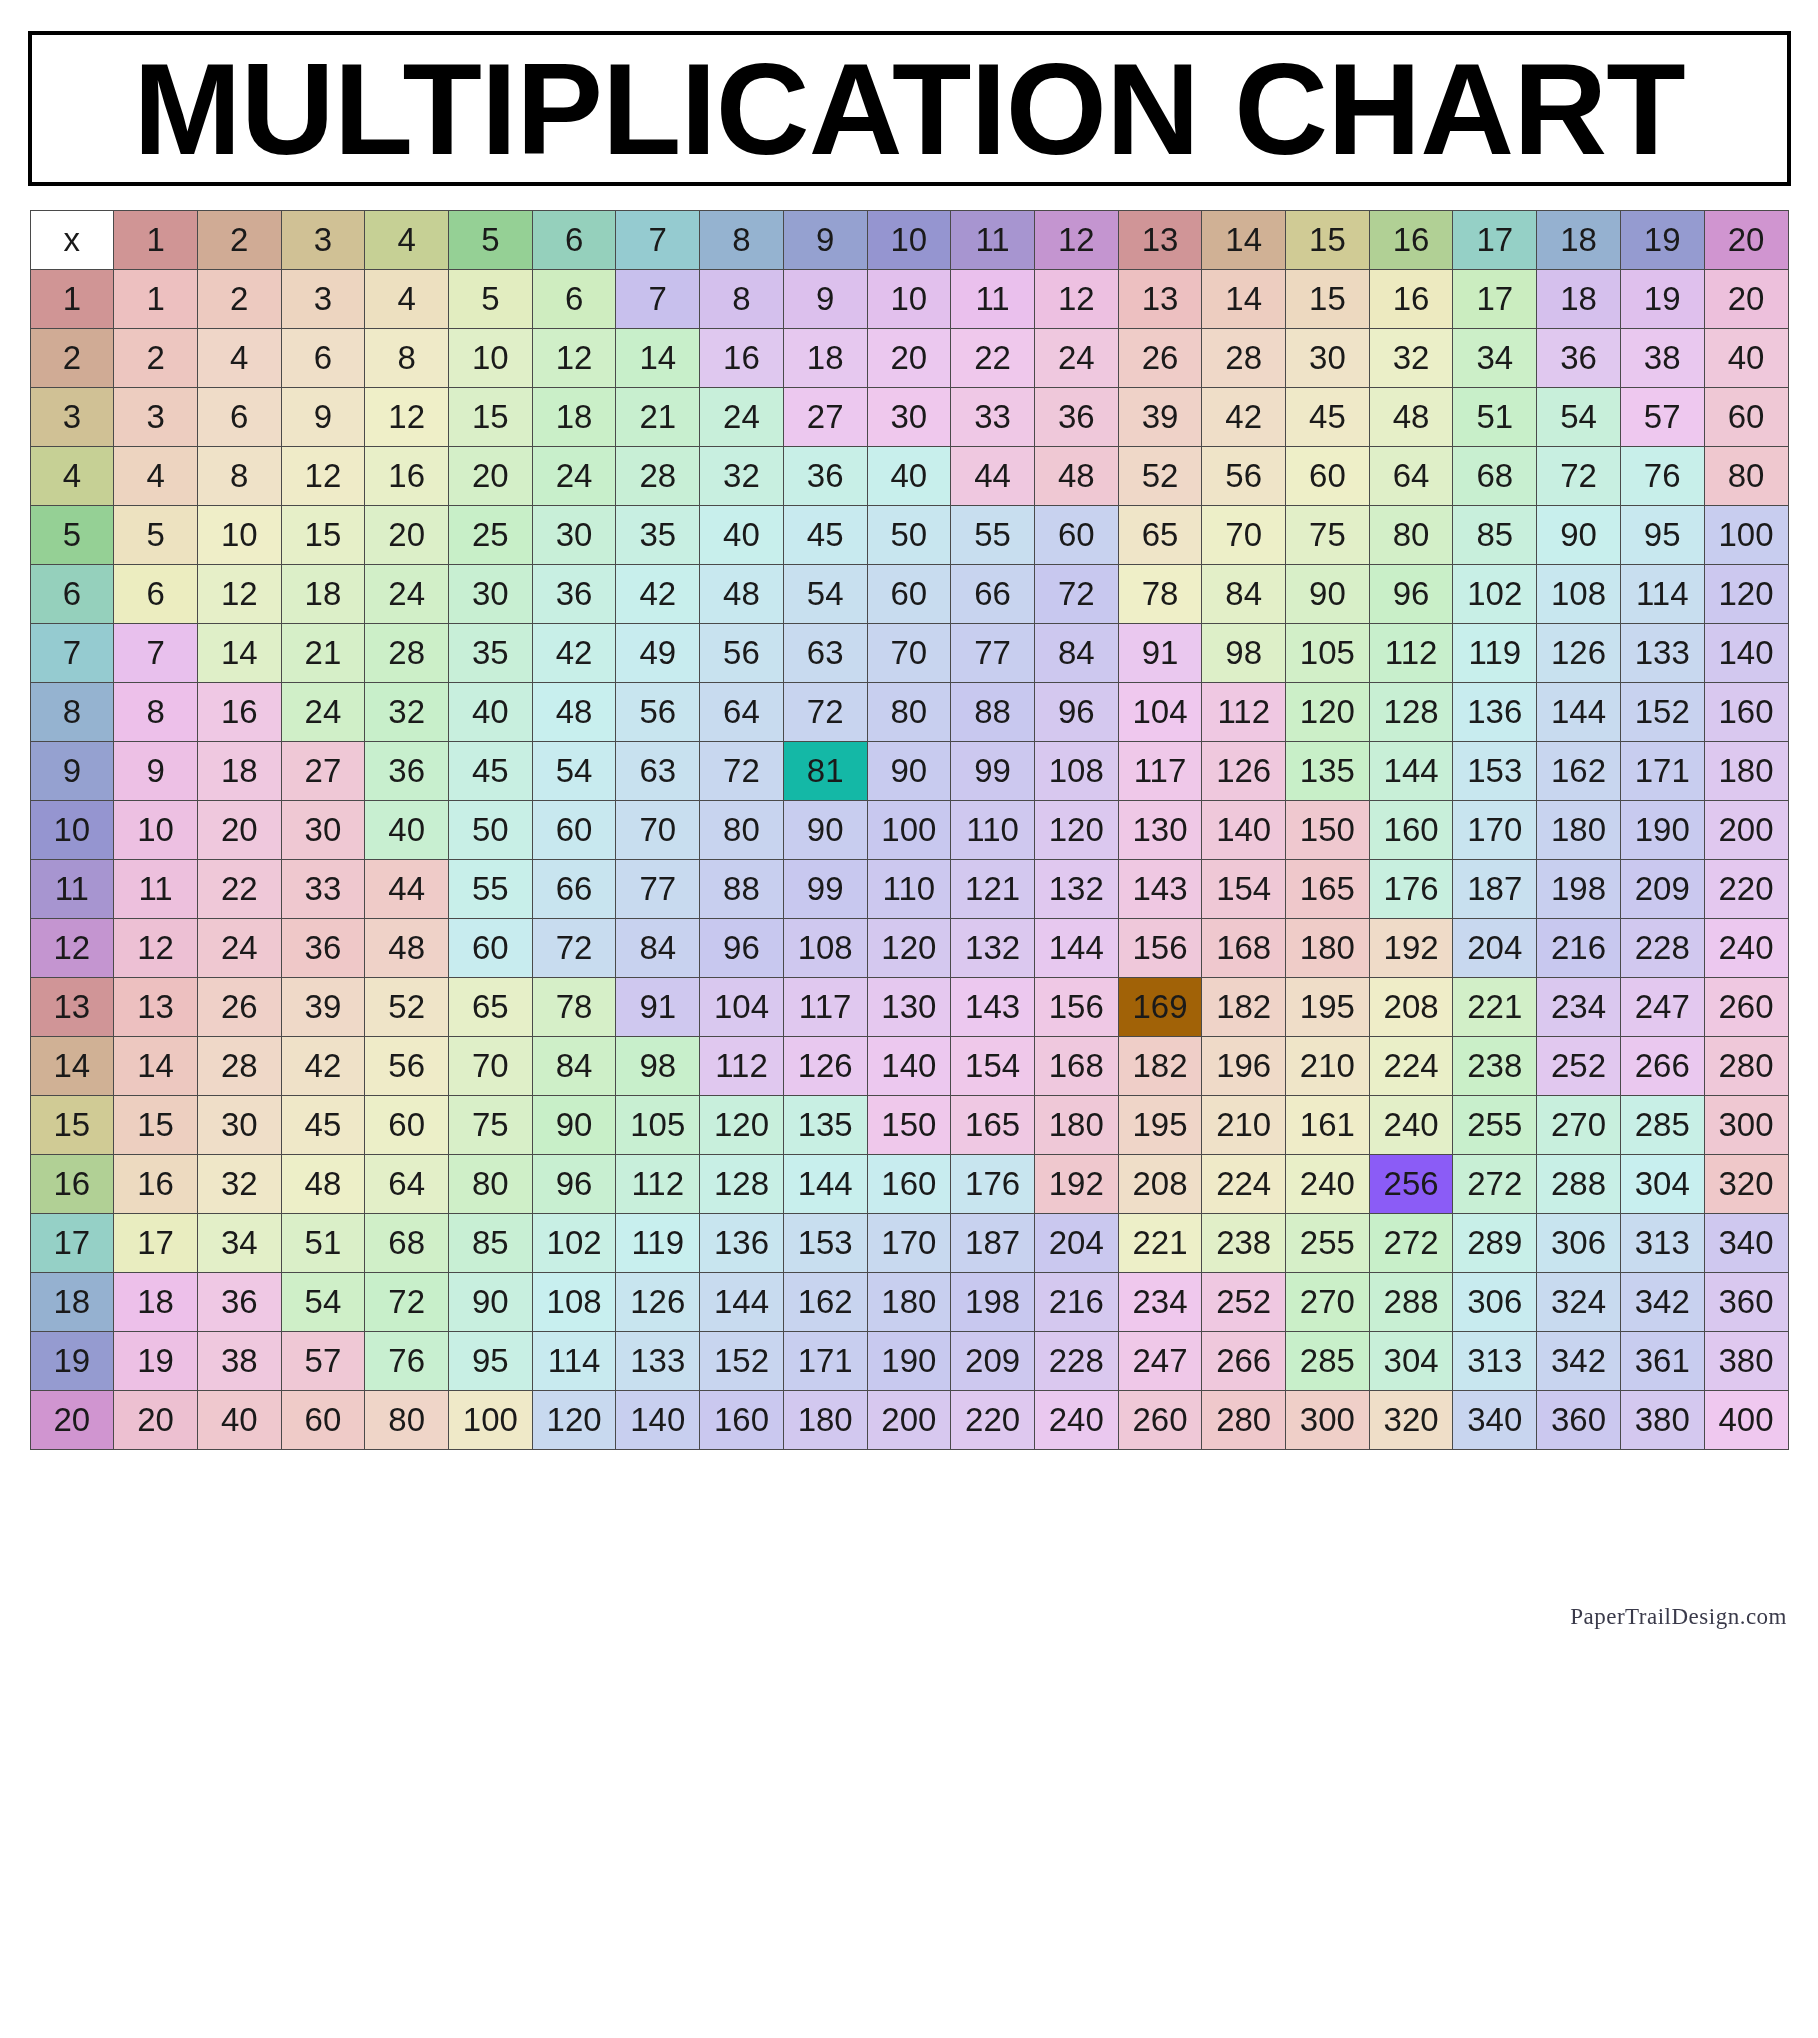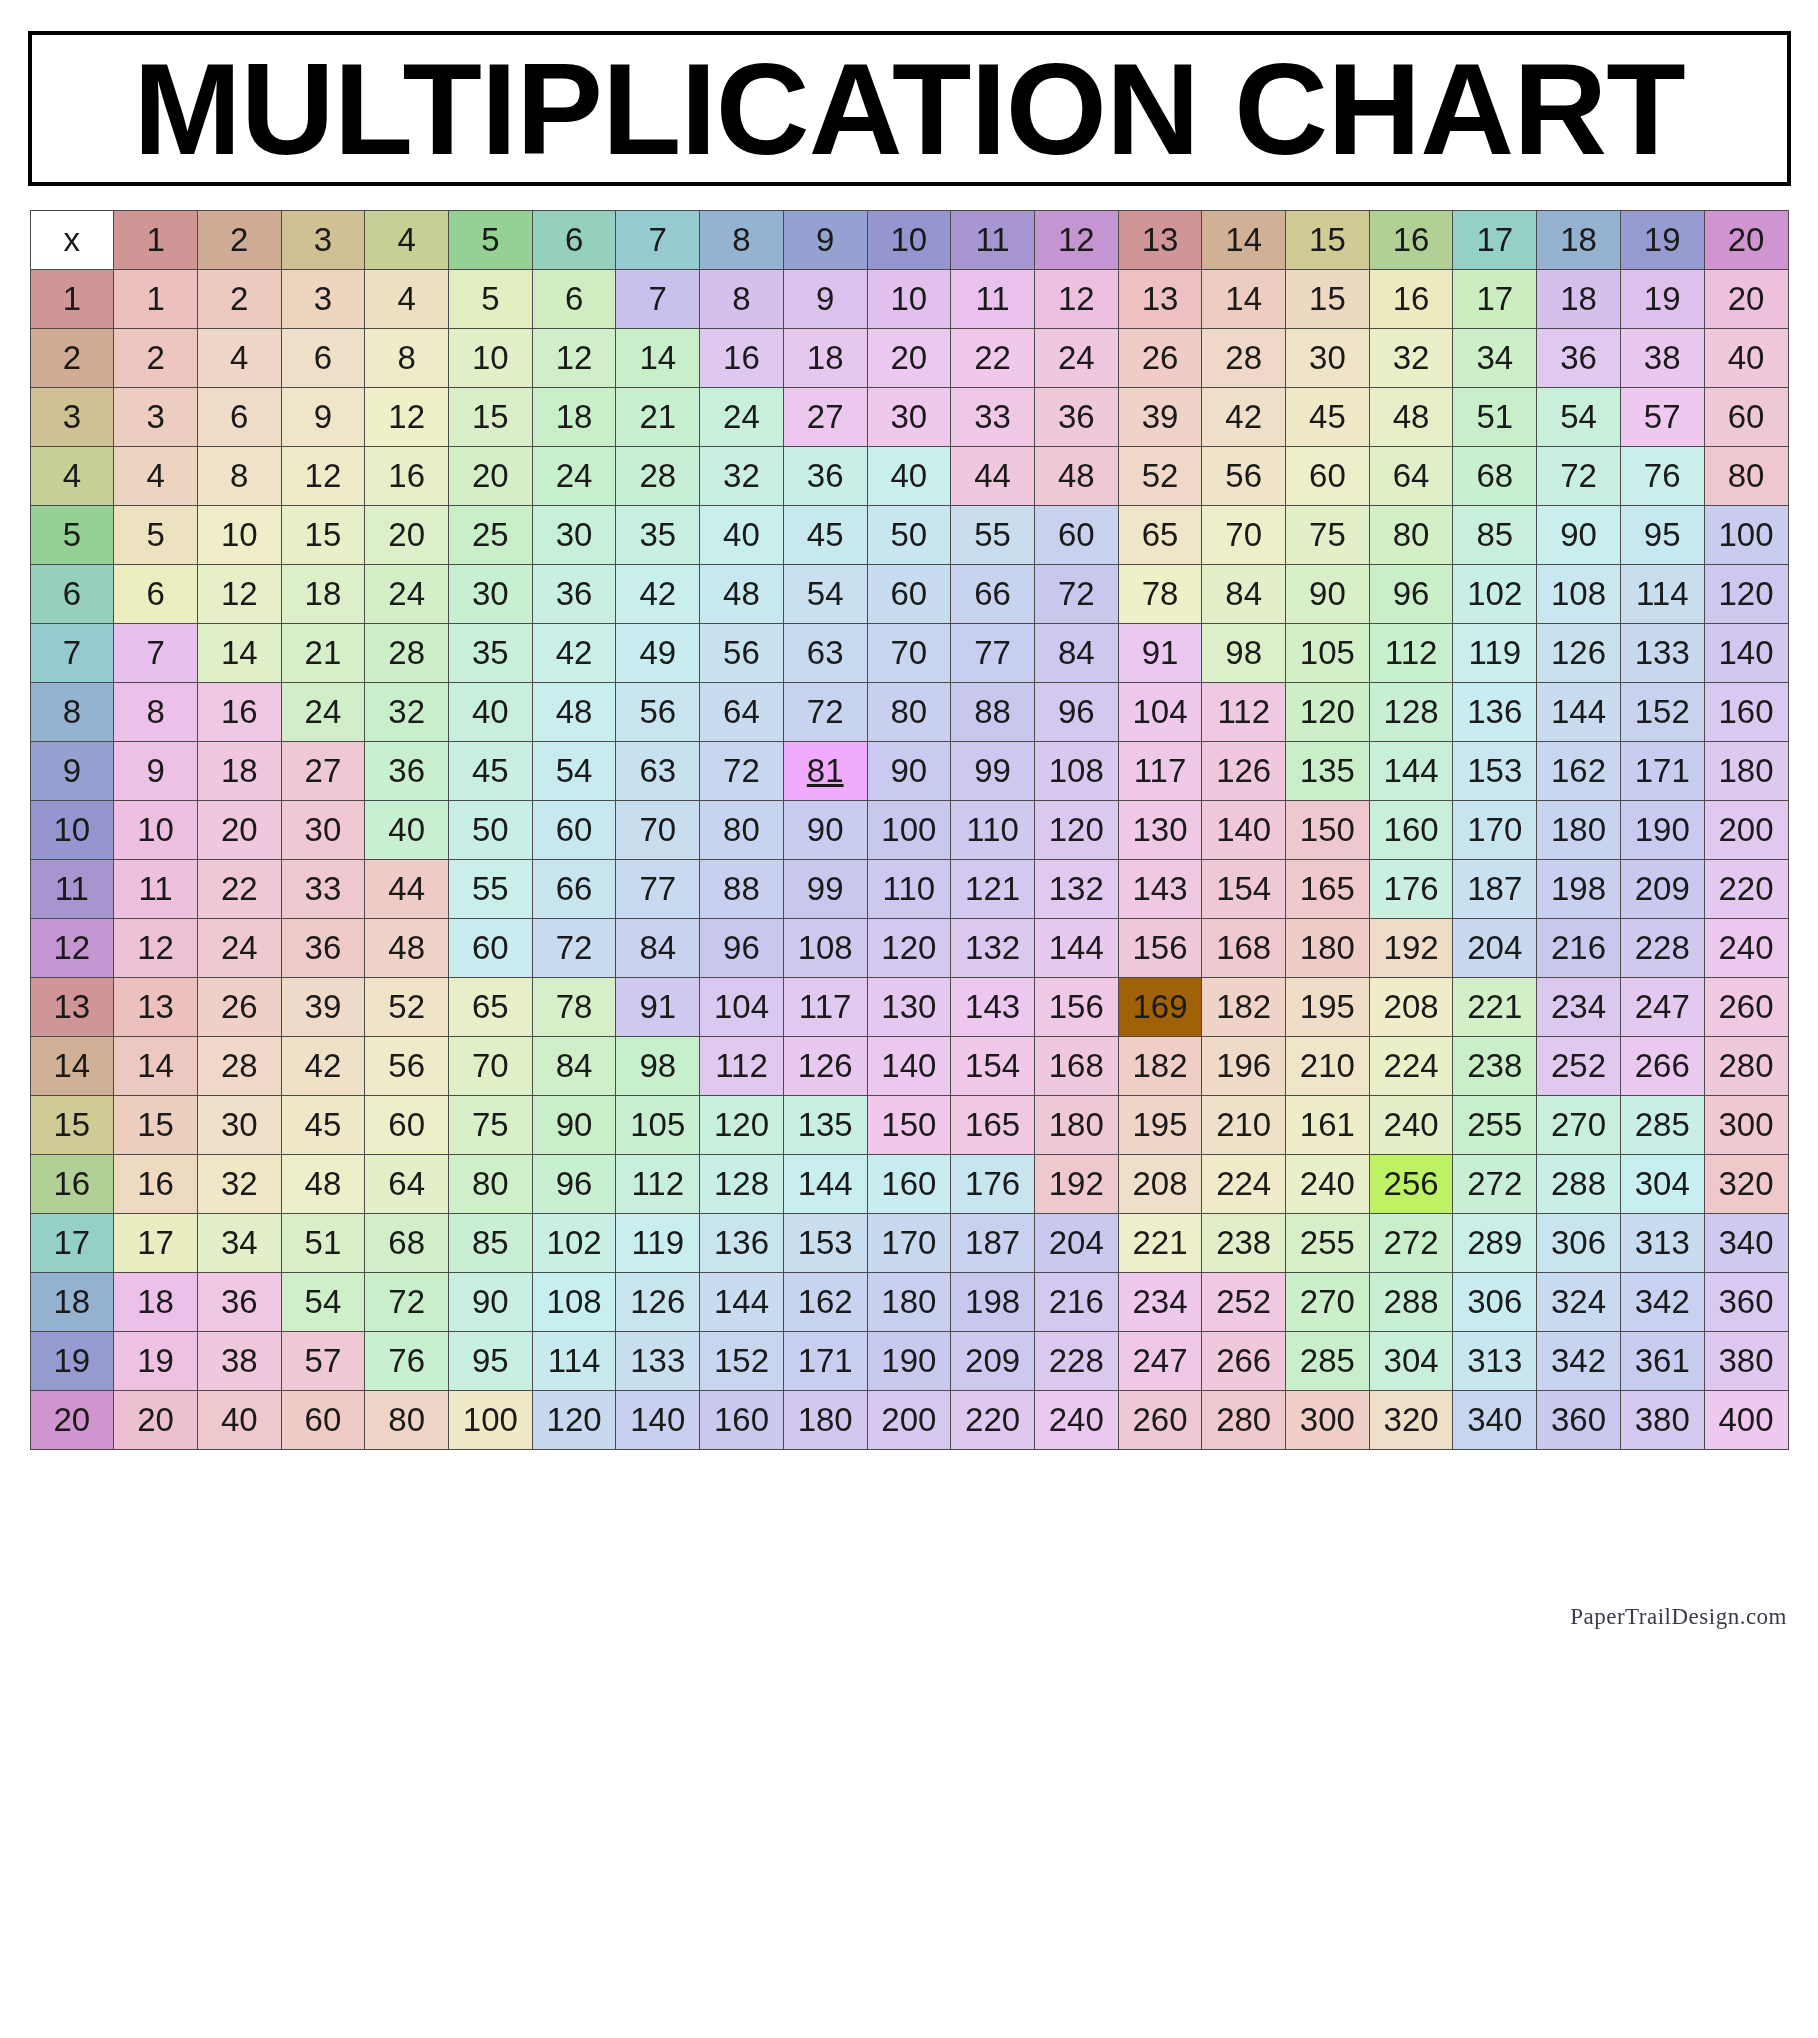--- a/index.html
+++ b/index.html
@@ -288,21 +288,21 @@
         <tr>
           <td style="background: rgb(149, 161, 208);">9</td>
           <td style="background: rgb(237, 192, 229);">9</td>
           <td style="background: rgb(239, 200, 224);">18</td>
           <td style="background: rgb(239, 200, 214);">27</td>
           <td style="background: rgb(200, 239, 206);">36</td>
           <td style="background: rgb(200, 239, 226);">45</td>
           <td style="background: rgb(200, 235, 239);">54</td>
           <td style="background: rgb(200, 225, 239);">63</td>
           <td style="background: rgb(200, 215, 239);">72</td>
-          <td style="background: #f0abfc; text-decoration: underline;">81</td>
+          <td style="background: #14b8a6;">81</td>
           <td style="background: rgb(200, 203, 239);">90</td>
           <td style="background: rgb(204, 200, 239);">99</td>
           <td style="background: rgb(216, 200, 239);">108</td>
           <td style="background: rgb(239, 200, 233);">117</td>
           <td style="background: rgb(239, 200, 221);">126</td>
           <td style="background: rgb(200, 239, 200);">135</td>
           <td style="background: rgb(200, 239, 215);">144</td>
           <td style="background: rgb(200, 231, 239);">153</td>
           <td style="background: rgb(200, 214, 239);">162</td>
           <td style="background: rgb(200, 205, 239);">171</td>
@@ -456,21 +456,21 @@
           <td style="background: rgb(200, 239, 209);">96</td>
           <td style="background: rgb(200, 239, 219);">112</td>
           <td style="background: rgb(200, 239, 229);">128</td>
           <td style="background: rgb(200, 239, 237);">144</td>
           <td style="background: rgb(200, 236, 239);">160</td>
           <td style="background: rgb(200, 229, 239);">176</td>
           <td style="background: rgb(239, 200, 206);">192</td>
           <td style="background: rgb(239, 222, 200);">208</td>
           <td style="background: rgb(239, 234, 200);">224</td>
           <td style="background: rgb(233, 239, 200);">240</td>
-          <td style="background: #bef264;">256</td>
+          <td style="background: #8b5cf6;">256</td>
           <td style="background: rgb(200, 239, 213);">272</td>
           <td style="background: rgb(200, 239, 230);">288</td>
           <td style="background: rgb(200, 239, 239);">304</td>
           <td style="background: rgb(239, 200, 201);">320</td>
         </tr>
         <tr>
           <td style="background: rgb(149, 208, 198);">17</td>
           <td style="background: rgb(233, 237, 192);">17</td>
           <td style="background: rgb(227, 239, 200);">34</td>
           <td style="background: rgb(218, 239, 200);">51</td>

